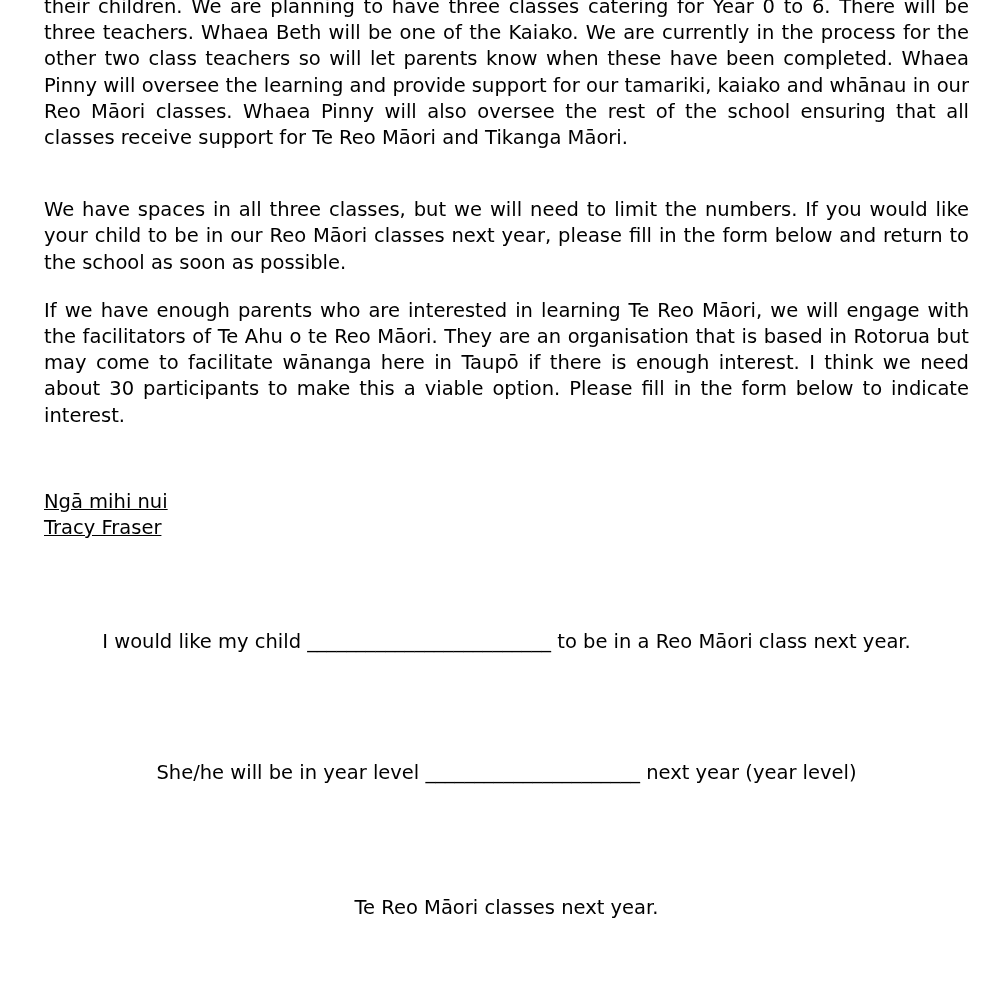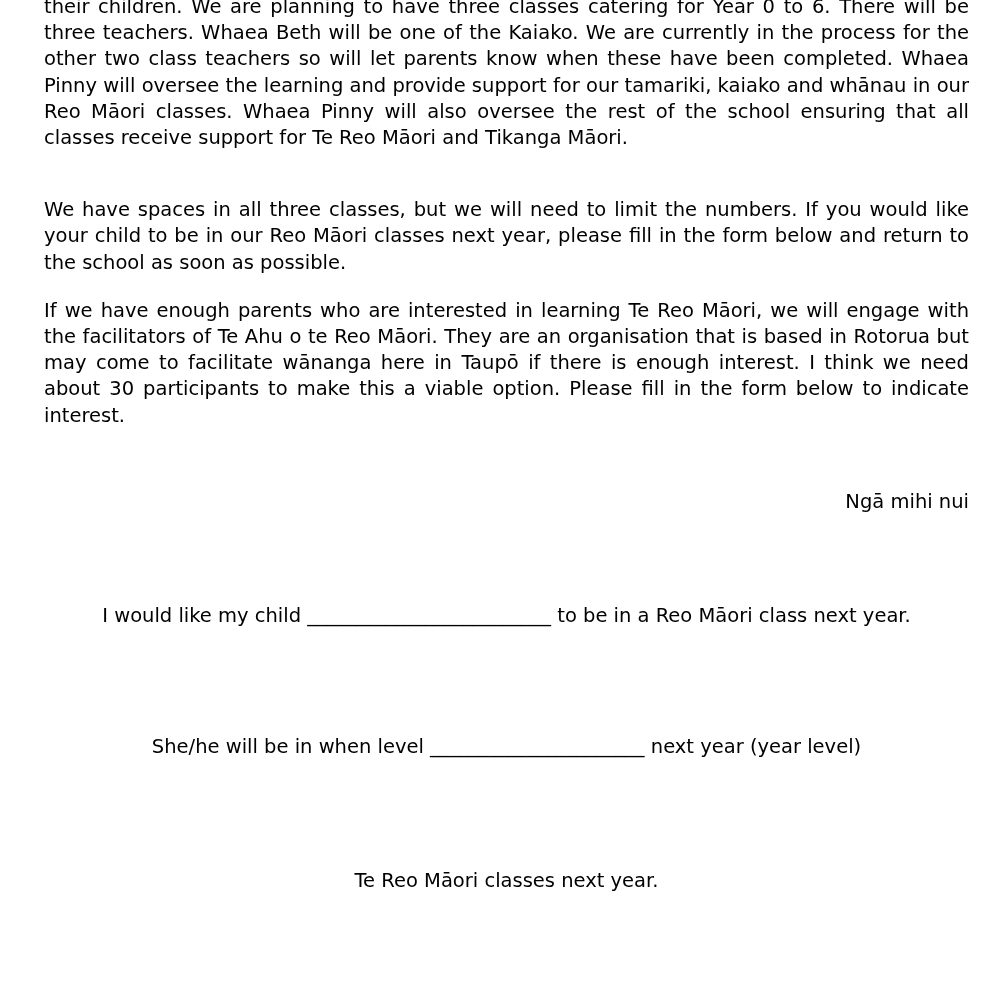--- a/index.html
+++ b/index.html
@@ -32,22 +32,23 @@
     hyphens: none;
   }
   .para-clipped {
     margin-top: -6px;
   }
   .gap-lg { height: 46px; }
   .gap-md { height: 22px; }
   .signoff {
     font-size: 19.5px;
     line-height: 26.2px;
-    text-align: right;
+    text-align: left;
     width: 925px;
+    text-decoration: underline;
   }
   .form-line {
     font-size: 19.5px;
     line-height: 26.2px;
     text-align: center;
     width: 925px;
     white-space: nowrap;
   }
   .blank {
     letter-spacing: 0px;
@@ -69,31 +70,32 @@
 
   <p class="body-text">We have spaces in all three classes, but we will need to limit the numbers.  If you would like your child to be in our Reo Māori classes next year, please fill in the form below and return to the school as soon as possible.</p>
 
   <div class="gap-md"></div>
 
   <p class="body-text">If we have enough parents who are interested in learning Te Reo Māori, we will engage with the facilitators of Te Ahu o te Reo Māori. They are an organisation that is based in Rotorua but may come to facilitate wānanga here in Taupō if there is enough interest.  I think we need about 30 participants to make this a viable option. Please fill in the form below to indicate interest.</p>
 
   <div class="sp-sig"></div>
 
   <div class="signoff">Ngā mihi nui</div>
+  <div class="signoff">Tracy Fraser</div>
 
   <div class="sp-form1"></div>
 
   <div class="form-line">
     <span>I would like my child </span><span class="blank">_________________________</span><span> to be in a Reo Māori class next year.</span>
   </div>
 
   <div class="sp-form2"></div>
 
   <div class="form-line">
-    <span>She/he will be in when level  </span><span class="blank">______________________</span><span> next year (year level)</span>
+    <span>She/he will be in year level  </span><span class="blank">______________________</span><span> next year (year level)</span>
   </div>
 
   <div class="sp-form3"></div>
 
 
   <div class="sp-form4"></div>
 
   <div class="form-line">Te Reo Māori classes next year.</div>
 
 </div>

